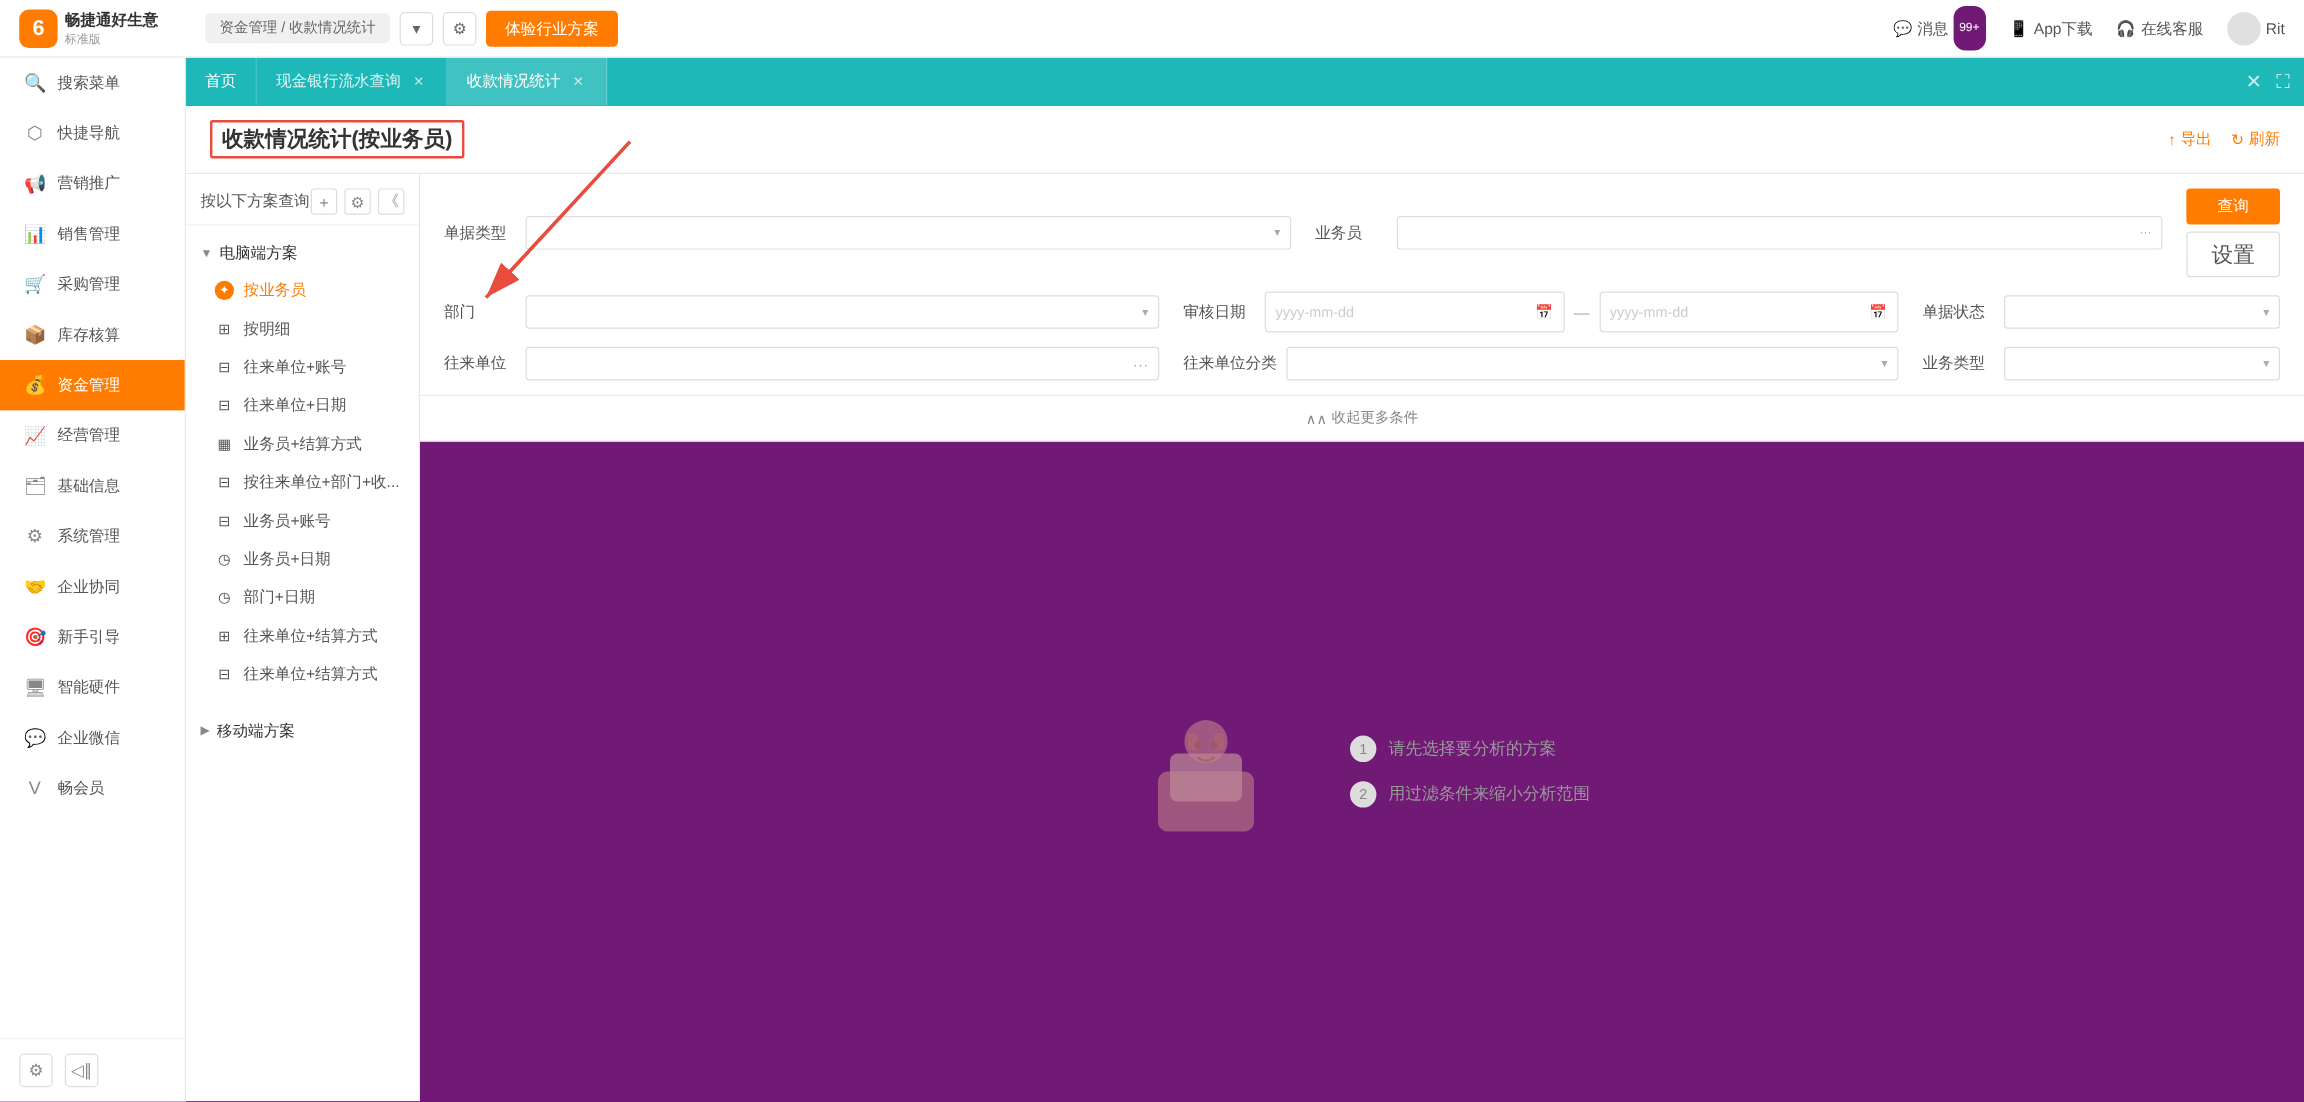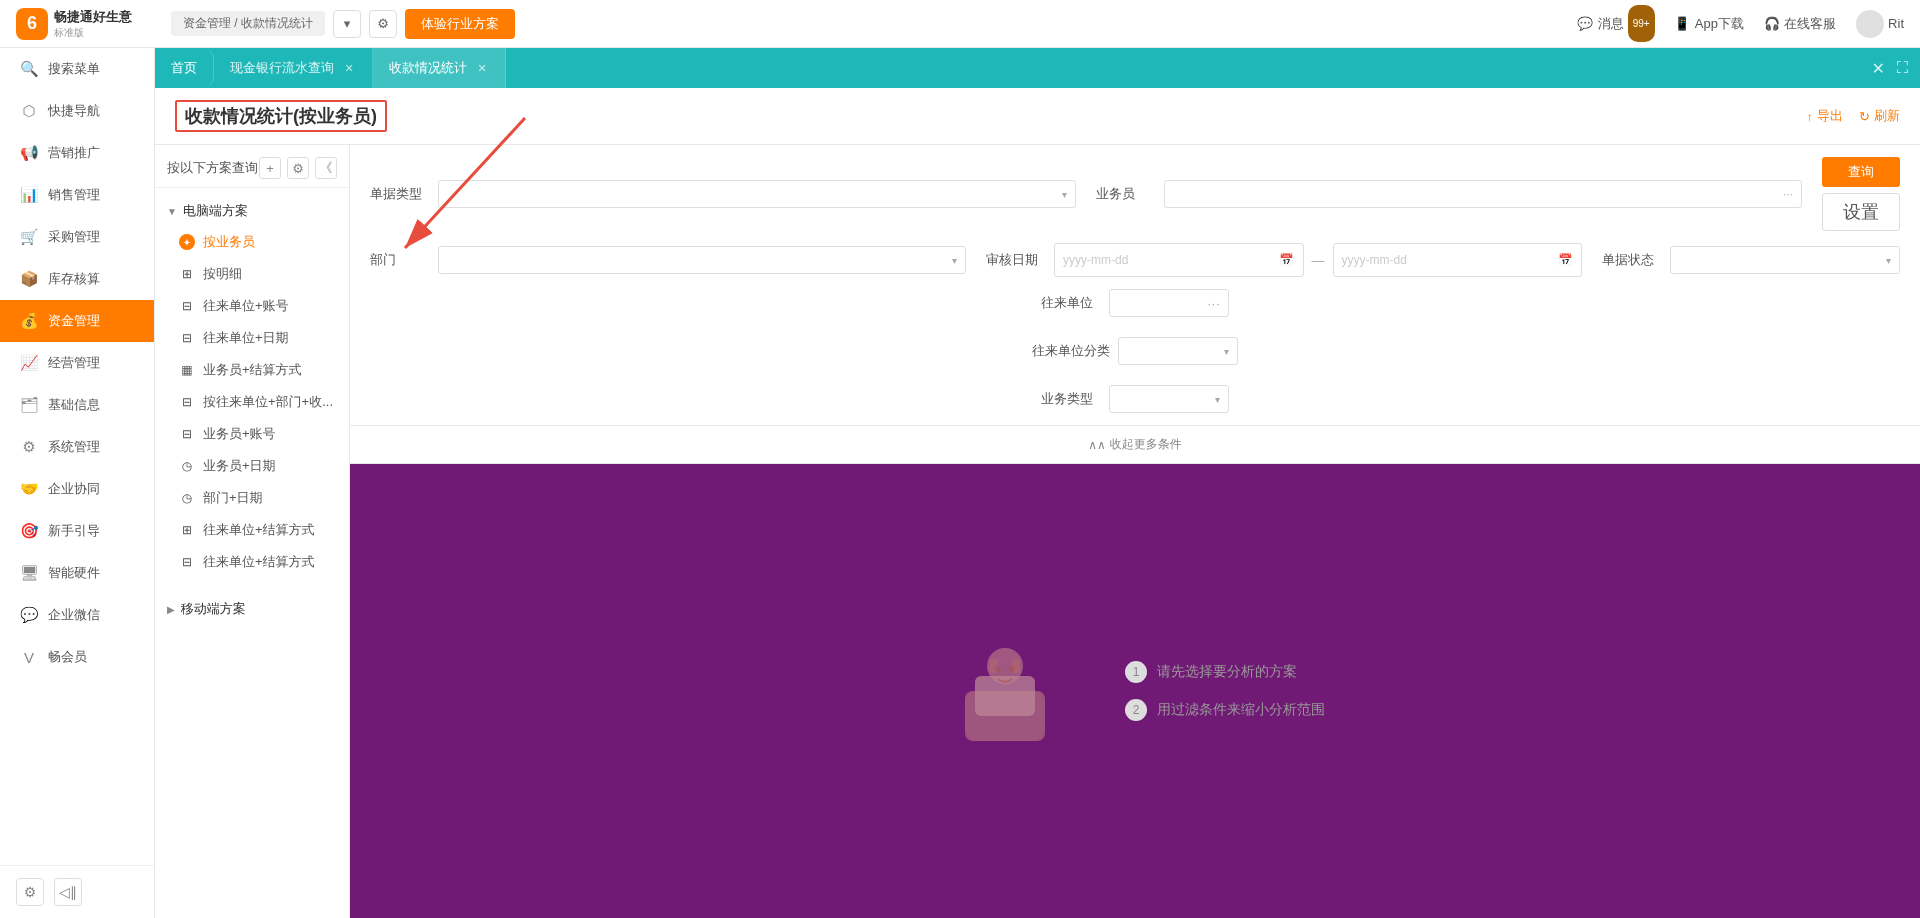--- a/index.html
+++ b/index.html
@@ -72,21 +72,21 @@
     }
     .header-right-item {
       display: flex;
       align-items: center;
       gap: 4px;
       font-size: 13px;
       color: #555;
       cursor: pointer;
     }
     .badge {
-      background: #a16207;
+      background: #701a75;
       color: white;
       border-radius: 10px;
       padding: 13px 5px;
       font-size: 10px;
     }
     .user-avatar {
       width: 28px; height: 28px;
       background: #e0e0e0;
       border-radius: 50%;
     }
@@ -157,21 +157,21 @@
     .tab-item {
       display: flex;
       align-items: center;
       padding: 0 16px;
       cursor: pointer;
       color: rgba(255,255,255,0.85);
       font-size: 13px;
       gap: 8px;
       border-right: 1px solid rgba(255,255,255,0.2);
     }
-    .tab-item.home { color: white; border-radius: 11px; }
+    .tab-item.home { color: white; }
     .tab-item.active { background: rgba(255,255,255,0.15); color: white; }
     .tab-close {
       width: 14px; height: 14px;
       display: flex; align-items: center; justify-content: center;
       border-radius: 50%;
       font-size: 11px;
       color: rgba(255,255,255,0.7);
     }
     .tab-bar-right {
       margin-left: auto;
@@ -316,21 +316,21 @@
       padding: 12px 20px;
       border-bottom: 1px solid #e8e8e8;
       flex-shrink: 0;
     }
     .filter-row {
       display: flex;
       align-items: center;
       gap: 20px;
       margin-bottom: 12px;
     }
-    .filter-row:last-child { margin-bottom: 0; flex-direction: column; }
+    .filter-row:last-child { margin-bottom: 0; }
     .filter-item {
       display: flex;
       align-items: center;
       gap: 8px;
       flex: 1;
     }
     .filter-label {
       font-size: 13px;
       color: #555;
       white-space: nowrap;

